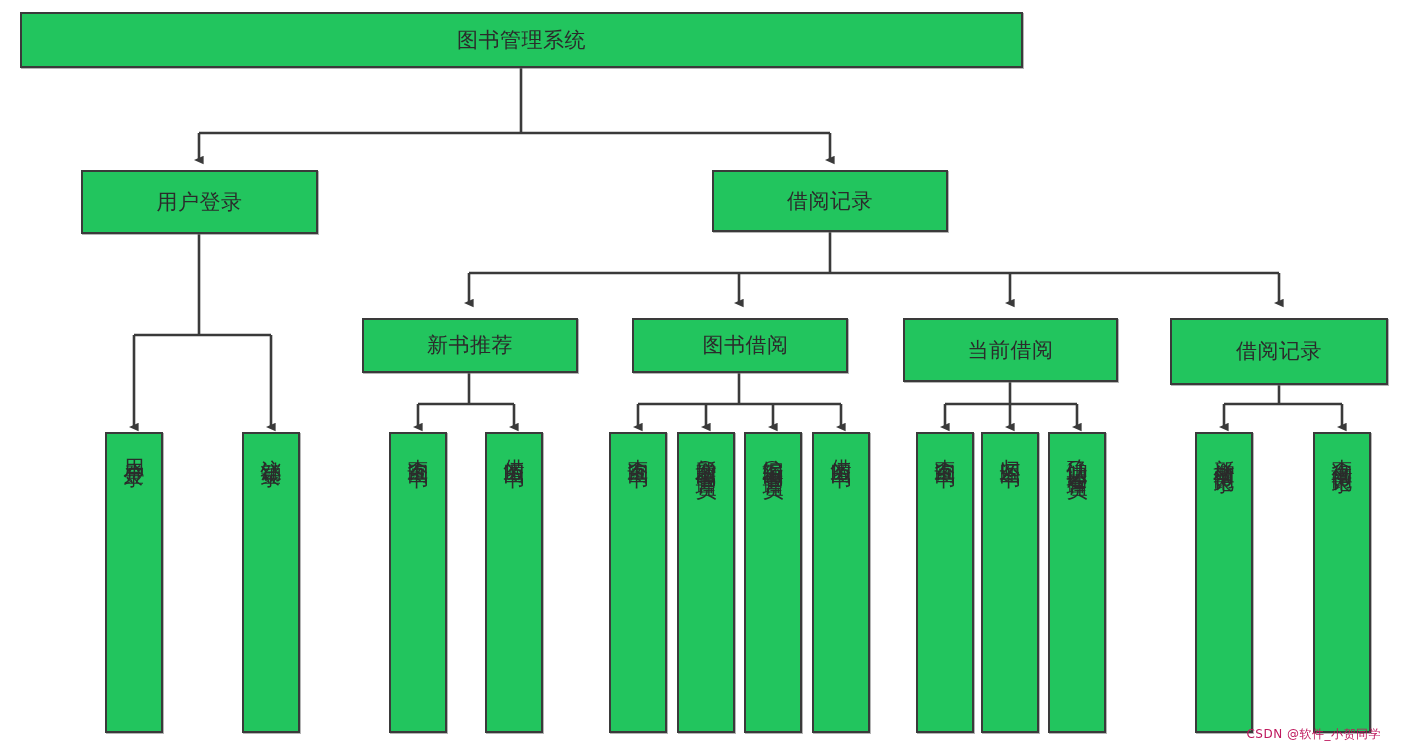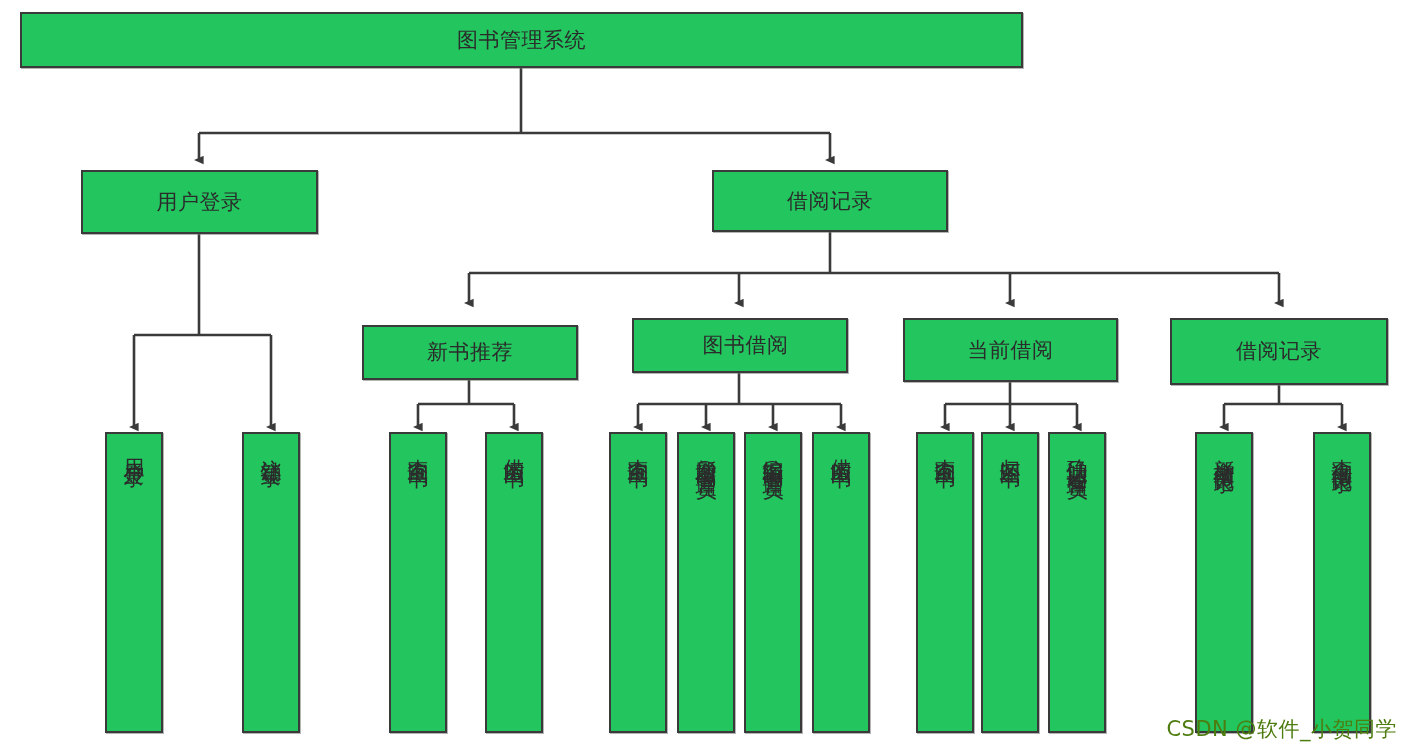--- a/index.html
+++ b/index.html
@@ -50,24 +50,24 @@
     writing-mode: vertical-rl;
     text-orientation: upright;
     white-space: normal;
     letter-spacing: 3px;
     font-size: 21px;
     line-height: 1.05;
     max-height: 100%;
   }
   #watermark {
     position: absolute;
-    right: 8px;
+    right: 24px;
     bottom: 4px;
-    font-size: 21px;
-    color: #4d7c0f;
+    font-size: 12px;
+    color: #be185d;
     letter-spacing: 0.5px;
     z-index: 5;
     white-space: nowrap;
     font-family: "DejaVu Sans", "Liberation Sans", sans-serif;
   }
 </style>
 </head>
 <body>
 
 <div id="canvas">
@@ -127,21 +127,21 @@
   </div>
 
   <div class="node" style="left:81px; top:170px; width:237px; height:64px;">
     <span class="label">用户登录</span>
   </div>
 
   <div class="node" style="left:712px; top:170px; width:236px; height:62px;">
     <span class="label">借阅记录</span>
   </div>
 
-  <div class="node" style="left:362px; top:318px; width:216px; height:55px;margin-top:7px;">
+  <div class="node" style="left:362px; top:318px; width:216px; height:55px;">
     <span class="label">新书推荐</span>
   </div>
 
   <div class="node" style="left:632px; top:318px; width:216px; height:55px;padding-left:11px;">
     <span class="label">图书借阅</span>
   </div>
 
   <div class="node" style="left:903px; top:318px; width:215px; height:64px;">
     <span class="label">当前借阅</span>
   </div>

